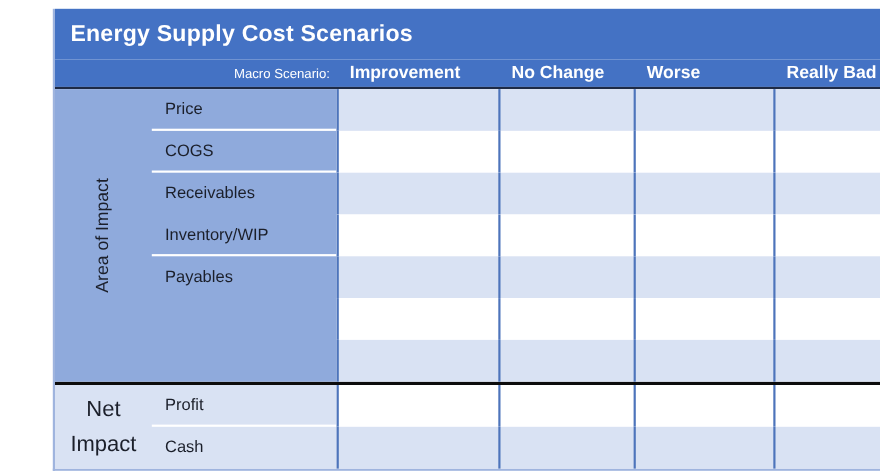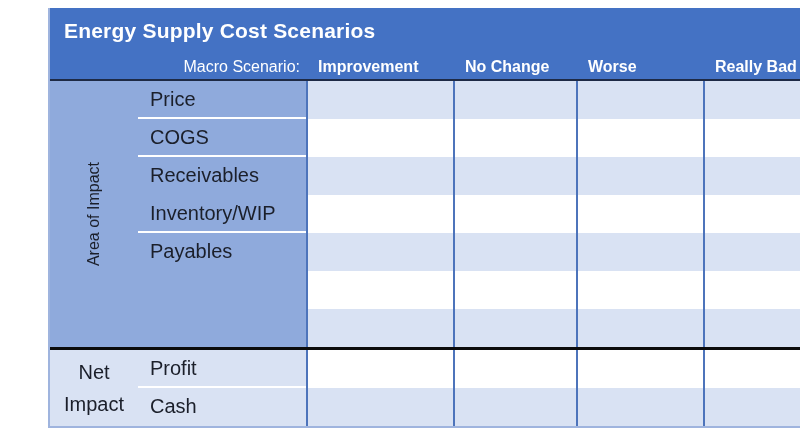--- a/index.html
+++ b/index.html
@@ -35,21 +35,21 @@
     height:46px;background:var(--header-blue);
     display:flex;align-items:center;padding-left:14px;
   }
   .title-bar .title{
     color:var(--text-white);font-size:21px;font-weight:bold;letter-spacing:0.2px;
   }
 
   .header-row{height:25px;background:var(--header-blue);display:flex;align-items:center;}
   .macro-label-cell{
     width:256px;flex:0 0 256px;text-align:right;padding-right:6px;
-    color:var(--text-white);font-size:16px;
+    color:var(--text-white);font-size:12px;
   }
   .hcell{color:var(--text-white);font-size:16px;font-weight:bold;padding-left:12px;}
   .w1{width:147px;flex:0 0 147px;}
   .w2{width:123px;flex:0 0 123px;}
   .w3{width:127px;flex:0 0 127px;}
   .w4{width:129px;flex:0 0 129px;}
 
   .dark-line{height:2px;background:var(--header-underline);}
   .black-line{height:3px;background:var(--section-divider-black);}
 
@@ -63,21 +63,21 @@
     writing-mode:vertical-rl;transform:rotate(180deg);
     color:var(--text-dark);font-size:16px;white-space:nowrap;
   }
   .net-group-label{
     color:var(--text-dark);font-size:20px;text-align:center;line-height:1.6;
     width:70px;
   }
   .label-col{flex:1;display:flex;flex-direction:column;}
   .label-cell{
     height:38px;display:flex;align-items:center;padding-left:12px;
-    color:var(--text-dark);font-size:20px;
+    color:var(--text-dark);font-size:15px;
     border-bottom:2px solid transparent;
   }
   .label-cell.sep{border-bottom-color:#ffffff;}
 
   .data-col{flex:1;display:flex;flex-direction:column;}
   .data-row{height:38px;display:flex;}
   .data-row.band-light .cell{background:var(--band-light);}
   .data-row.band-white .cell{background:var(--band-white);}
   .cell{height:38px;border-left:2px solid var(--divider-blue);}
 </style>

